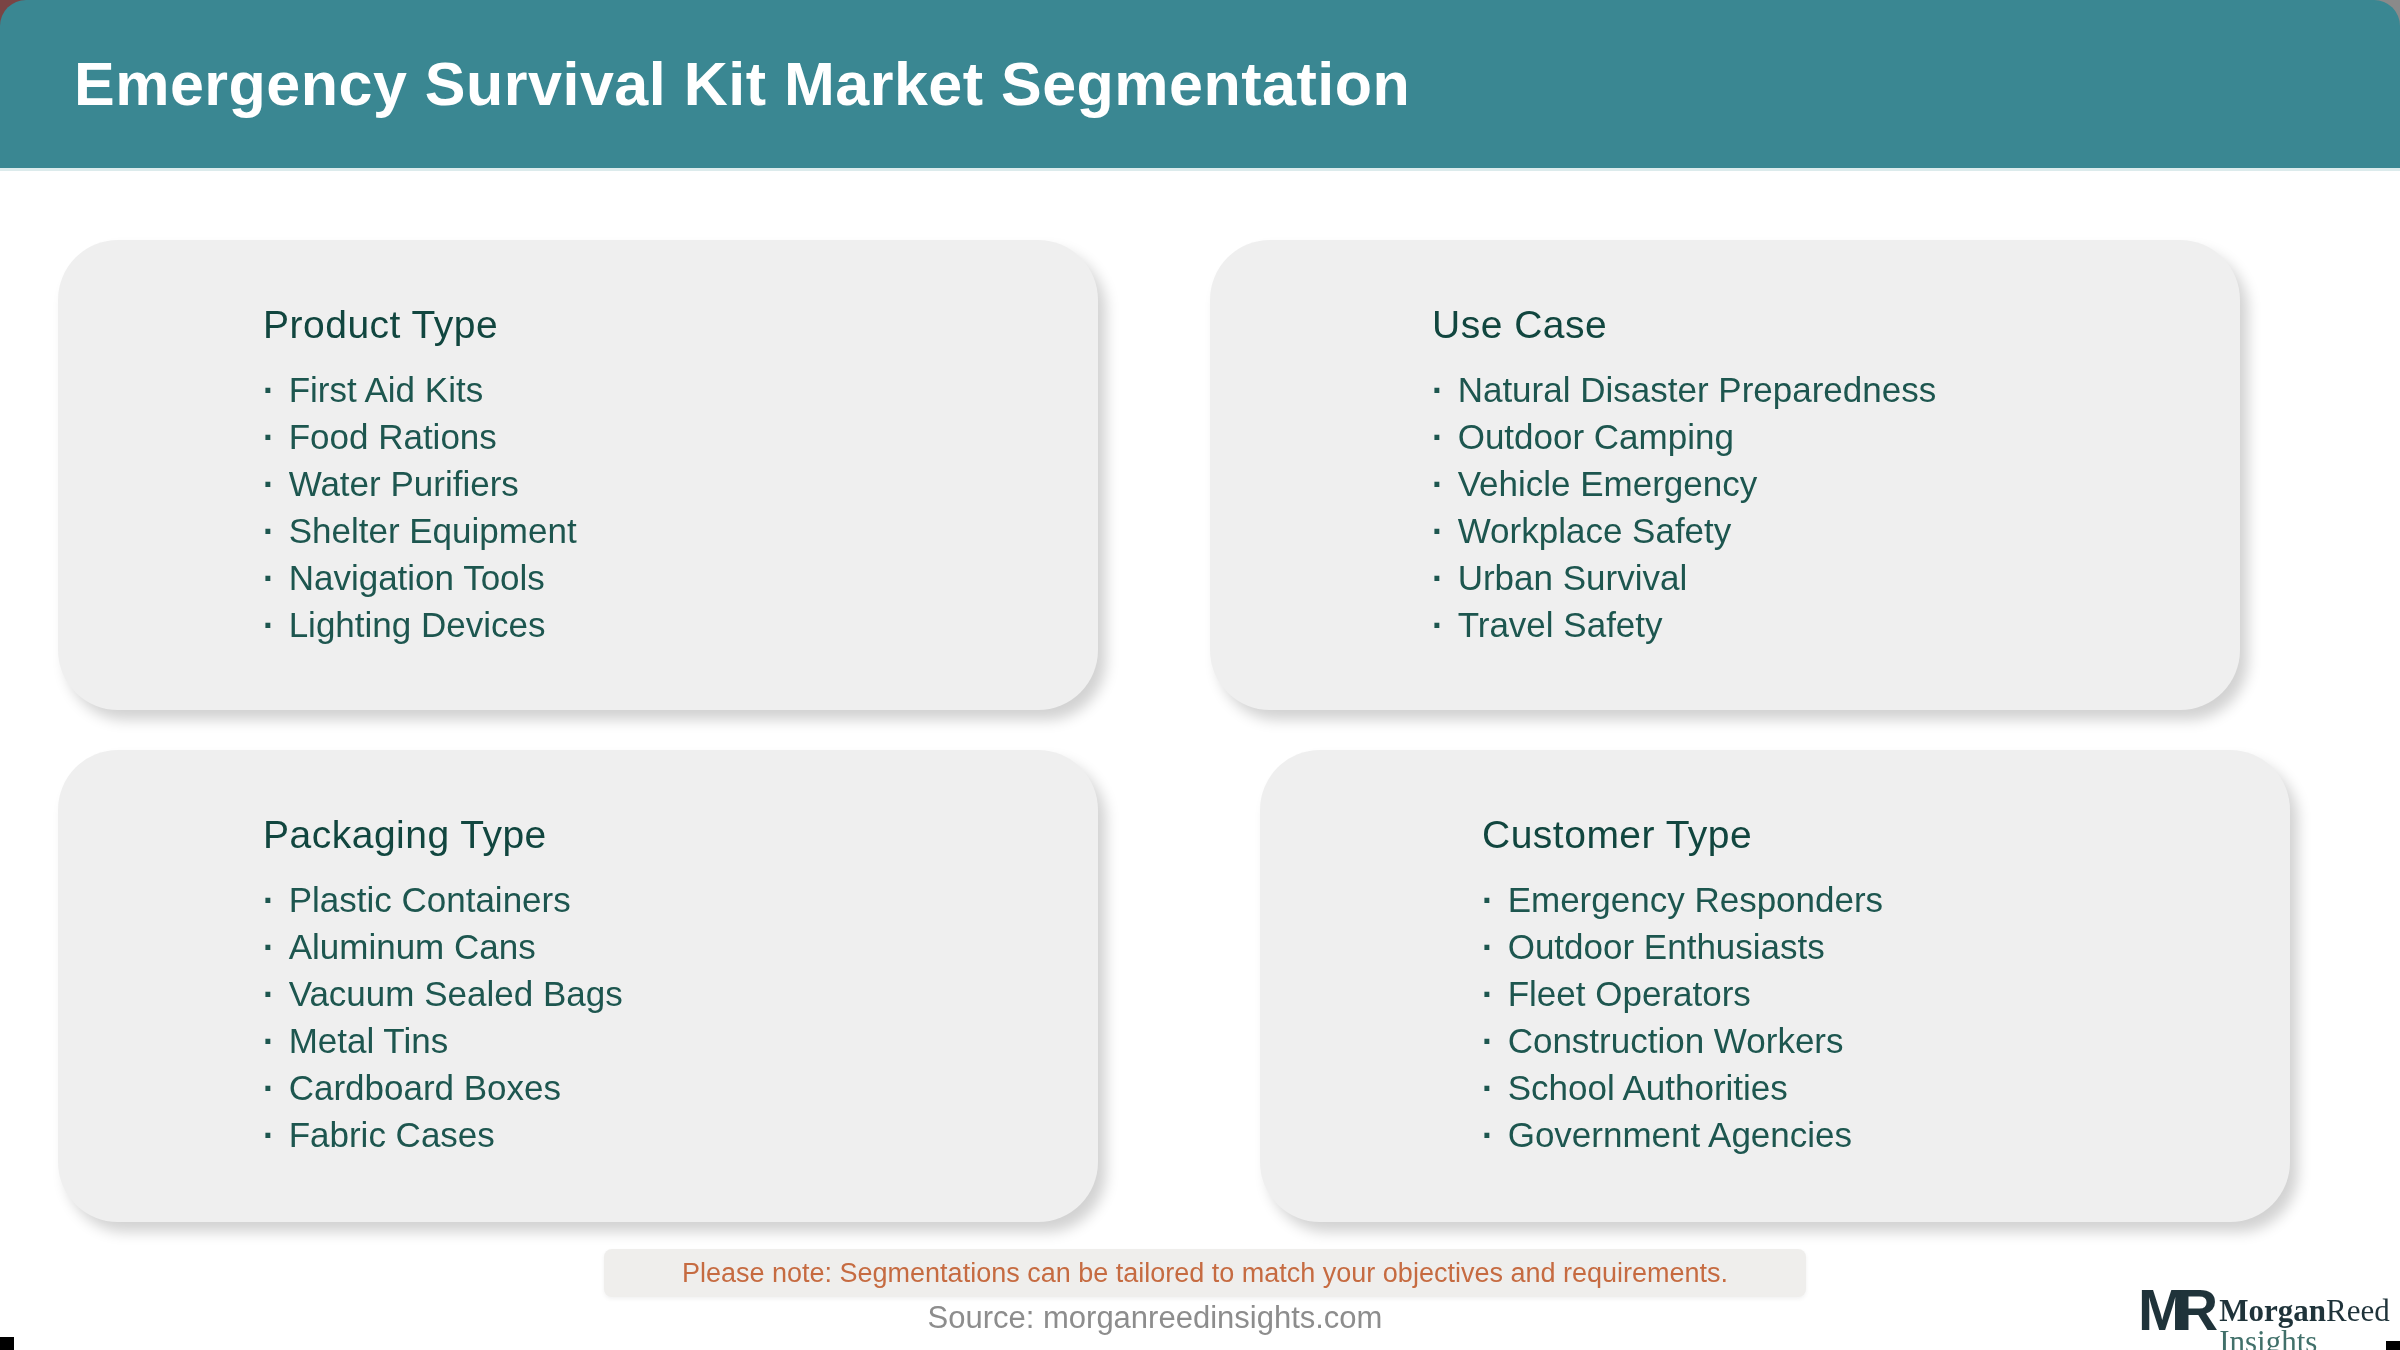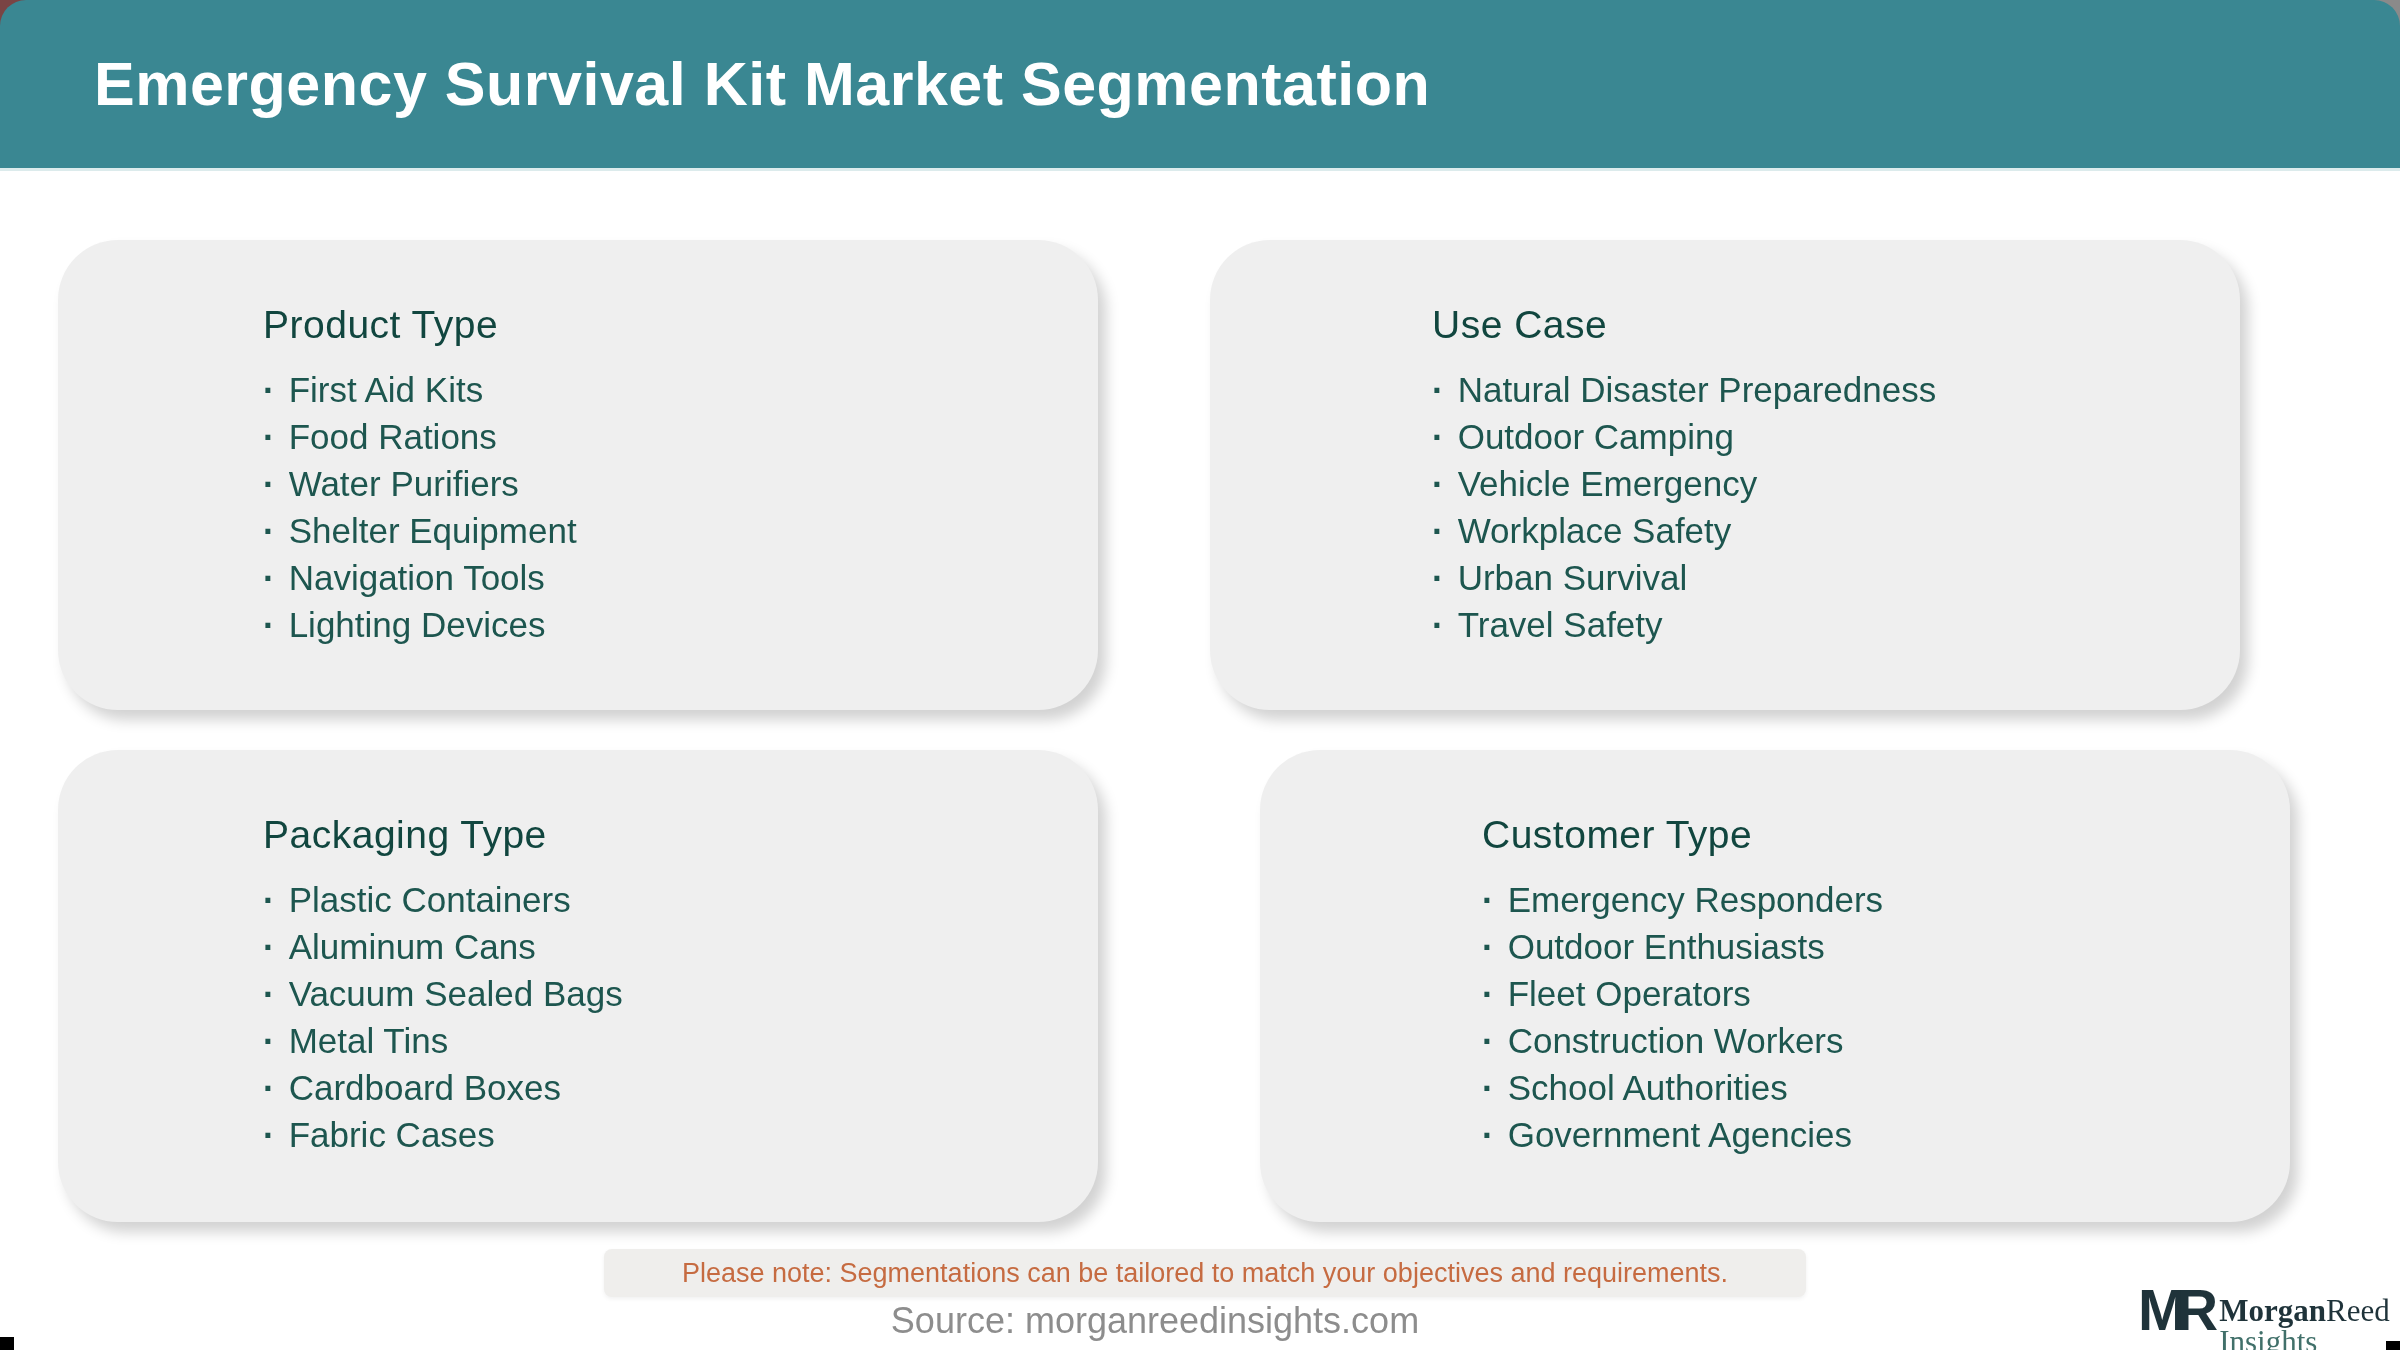--- a/index.html
+++ b/index.html
@@ -30,21 +30,21 @@
   
   .corner-tl{position:absolute;left:0;top:0;width:30px;height:30px;background:var(--corner-maroon);z-index:0;}
   .corner-tr{position:absolute;right:0;top:0;width:30px;height:30px;background:var(--corner-gray);z-index:0;}
   
   .header{
     position:absolute;left:0;top:0;width:2400px;height:171px;
     background:var(--header-teal);
     border-radius:26px 26px 0 0;
     border-bottom:3px solid var(--header-underline);
     display:flex;align-items:center;
-    padding-left:94px;
+    padding-left:74px;
     z-index:1;
   }
   .header h1{
     color:#ffffff;
     font-size:61px;
     font-weight:700;
     letter-spacing:0.5px;
   }
   
   .card{
@@ -88,21 +88,21 @@
     display:flex;align-items:center;justify-content:center;
   }
   .note span{
     color:var(--note-text);
     font-size:27px;
   }
   .source{
     position:absolute;left:850px;top:1300px;width:610px;
     text-align:center;
     color:var(--source-color);
-    font-size:36px;
+    font-size:31px;
   }
   
   .logo{
     position:absolute;left:2138px;top:1262px;
     display:flex;align-items:center;
   }
   .monogram{
     color:var(--logo-dark);
     font-size:58px;
     font-weight:800;

